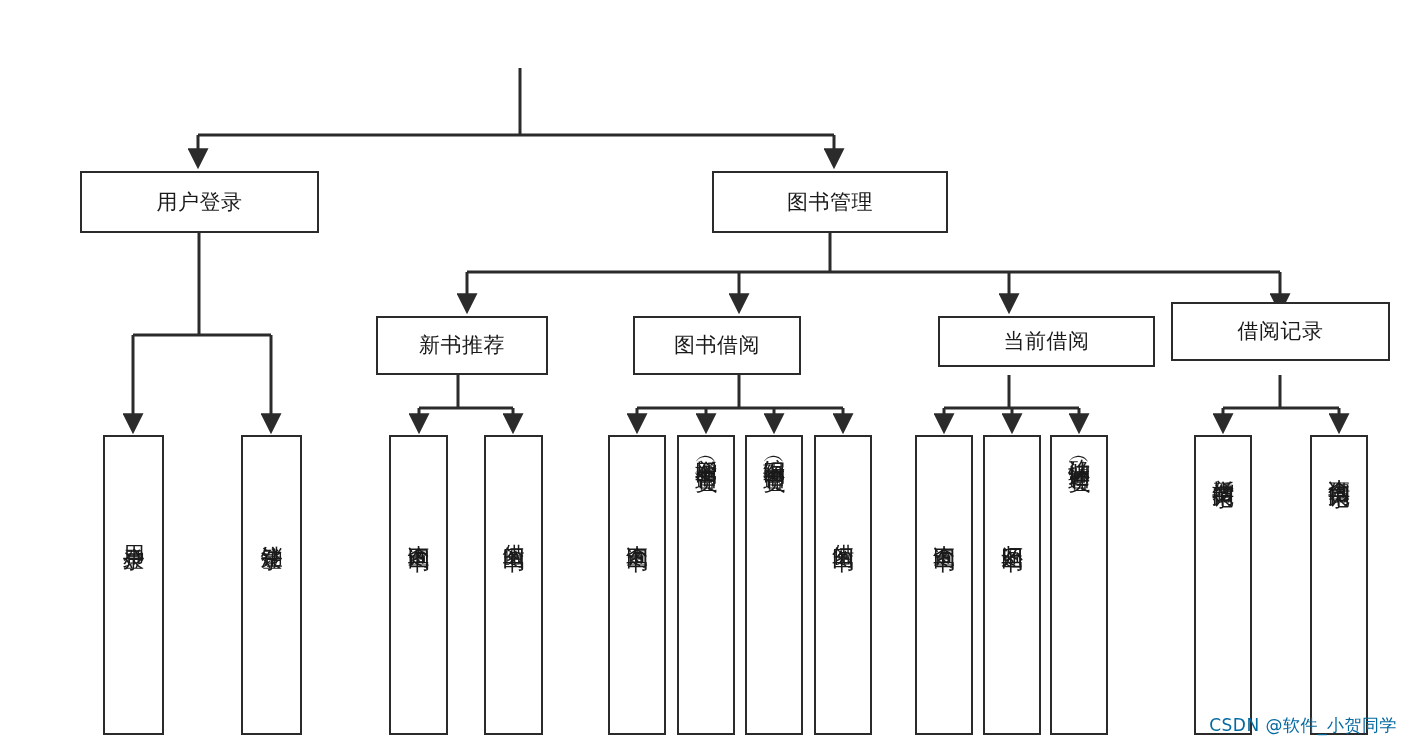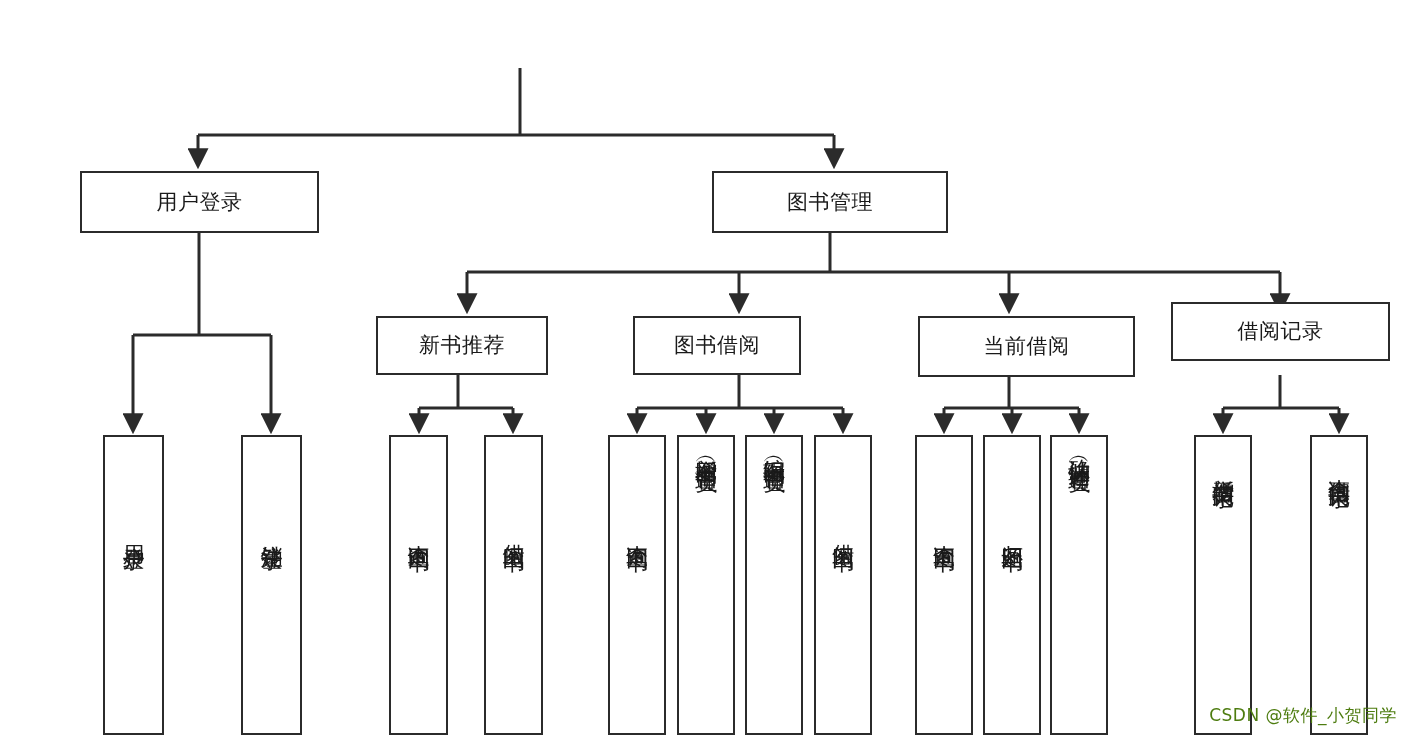--- a/index.html
+++ b/index.html
@@ -61,23 +61,23 @@
   }
   .node.leaf.mid .label {
     margin-top: 20px;
   }
   .node.leaf.tall .label {
     margin-top: 0px;
   }
   .watermark {
     position: absolute;
     right: 8px;
-    bottom: 20px;
+    bottom: 10px;
     font-size: 17px;
-    color: #4d7c0f;
+    color: #0369a1;
     letter-spacing: 0.5px;
     white-space: nowrap;
   }
 </style>
 </head>
 <body>
 
 <div id="canvas">
 
   <svg class="edges" viewBox="0 0 1405 747" xmlns="http://www.w3.org/2000/svg">
@@ -140,21 +140,21 @@
   </div>
 
   <div class="node" style="left:376px; top:316px; width:172px; height:59px;">
     <span class="label">新书推荐</span>
   </div>
 
   <div class="node" style="left:633px; top:316px; width:168px; height:59px;">
     <span class="label">图书借阅</span>
   </div>
 
-  <div class="node" style="left:918px; top:316px; width:217px; height:61px;">
+  <div class="node" style="left:938px; top:316px; width:217px; height:51px;">
     <span class="label">当前借阅</span>
   </div>
 
   <div class="node" style="left:1171px; top:302px; width:219px; height:59px;">
     <span class="label">借阅记录</span>
   </div>
 
   <div class="node leaf short" style="left:103px; top:435px; width:61px; height:300px;">
     <span class="label">用户登录</span>
   </div>

